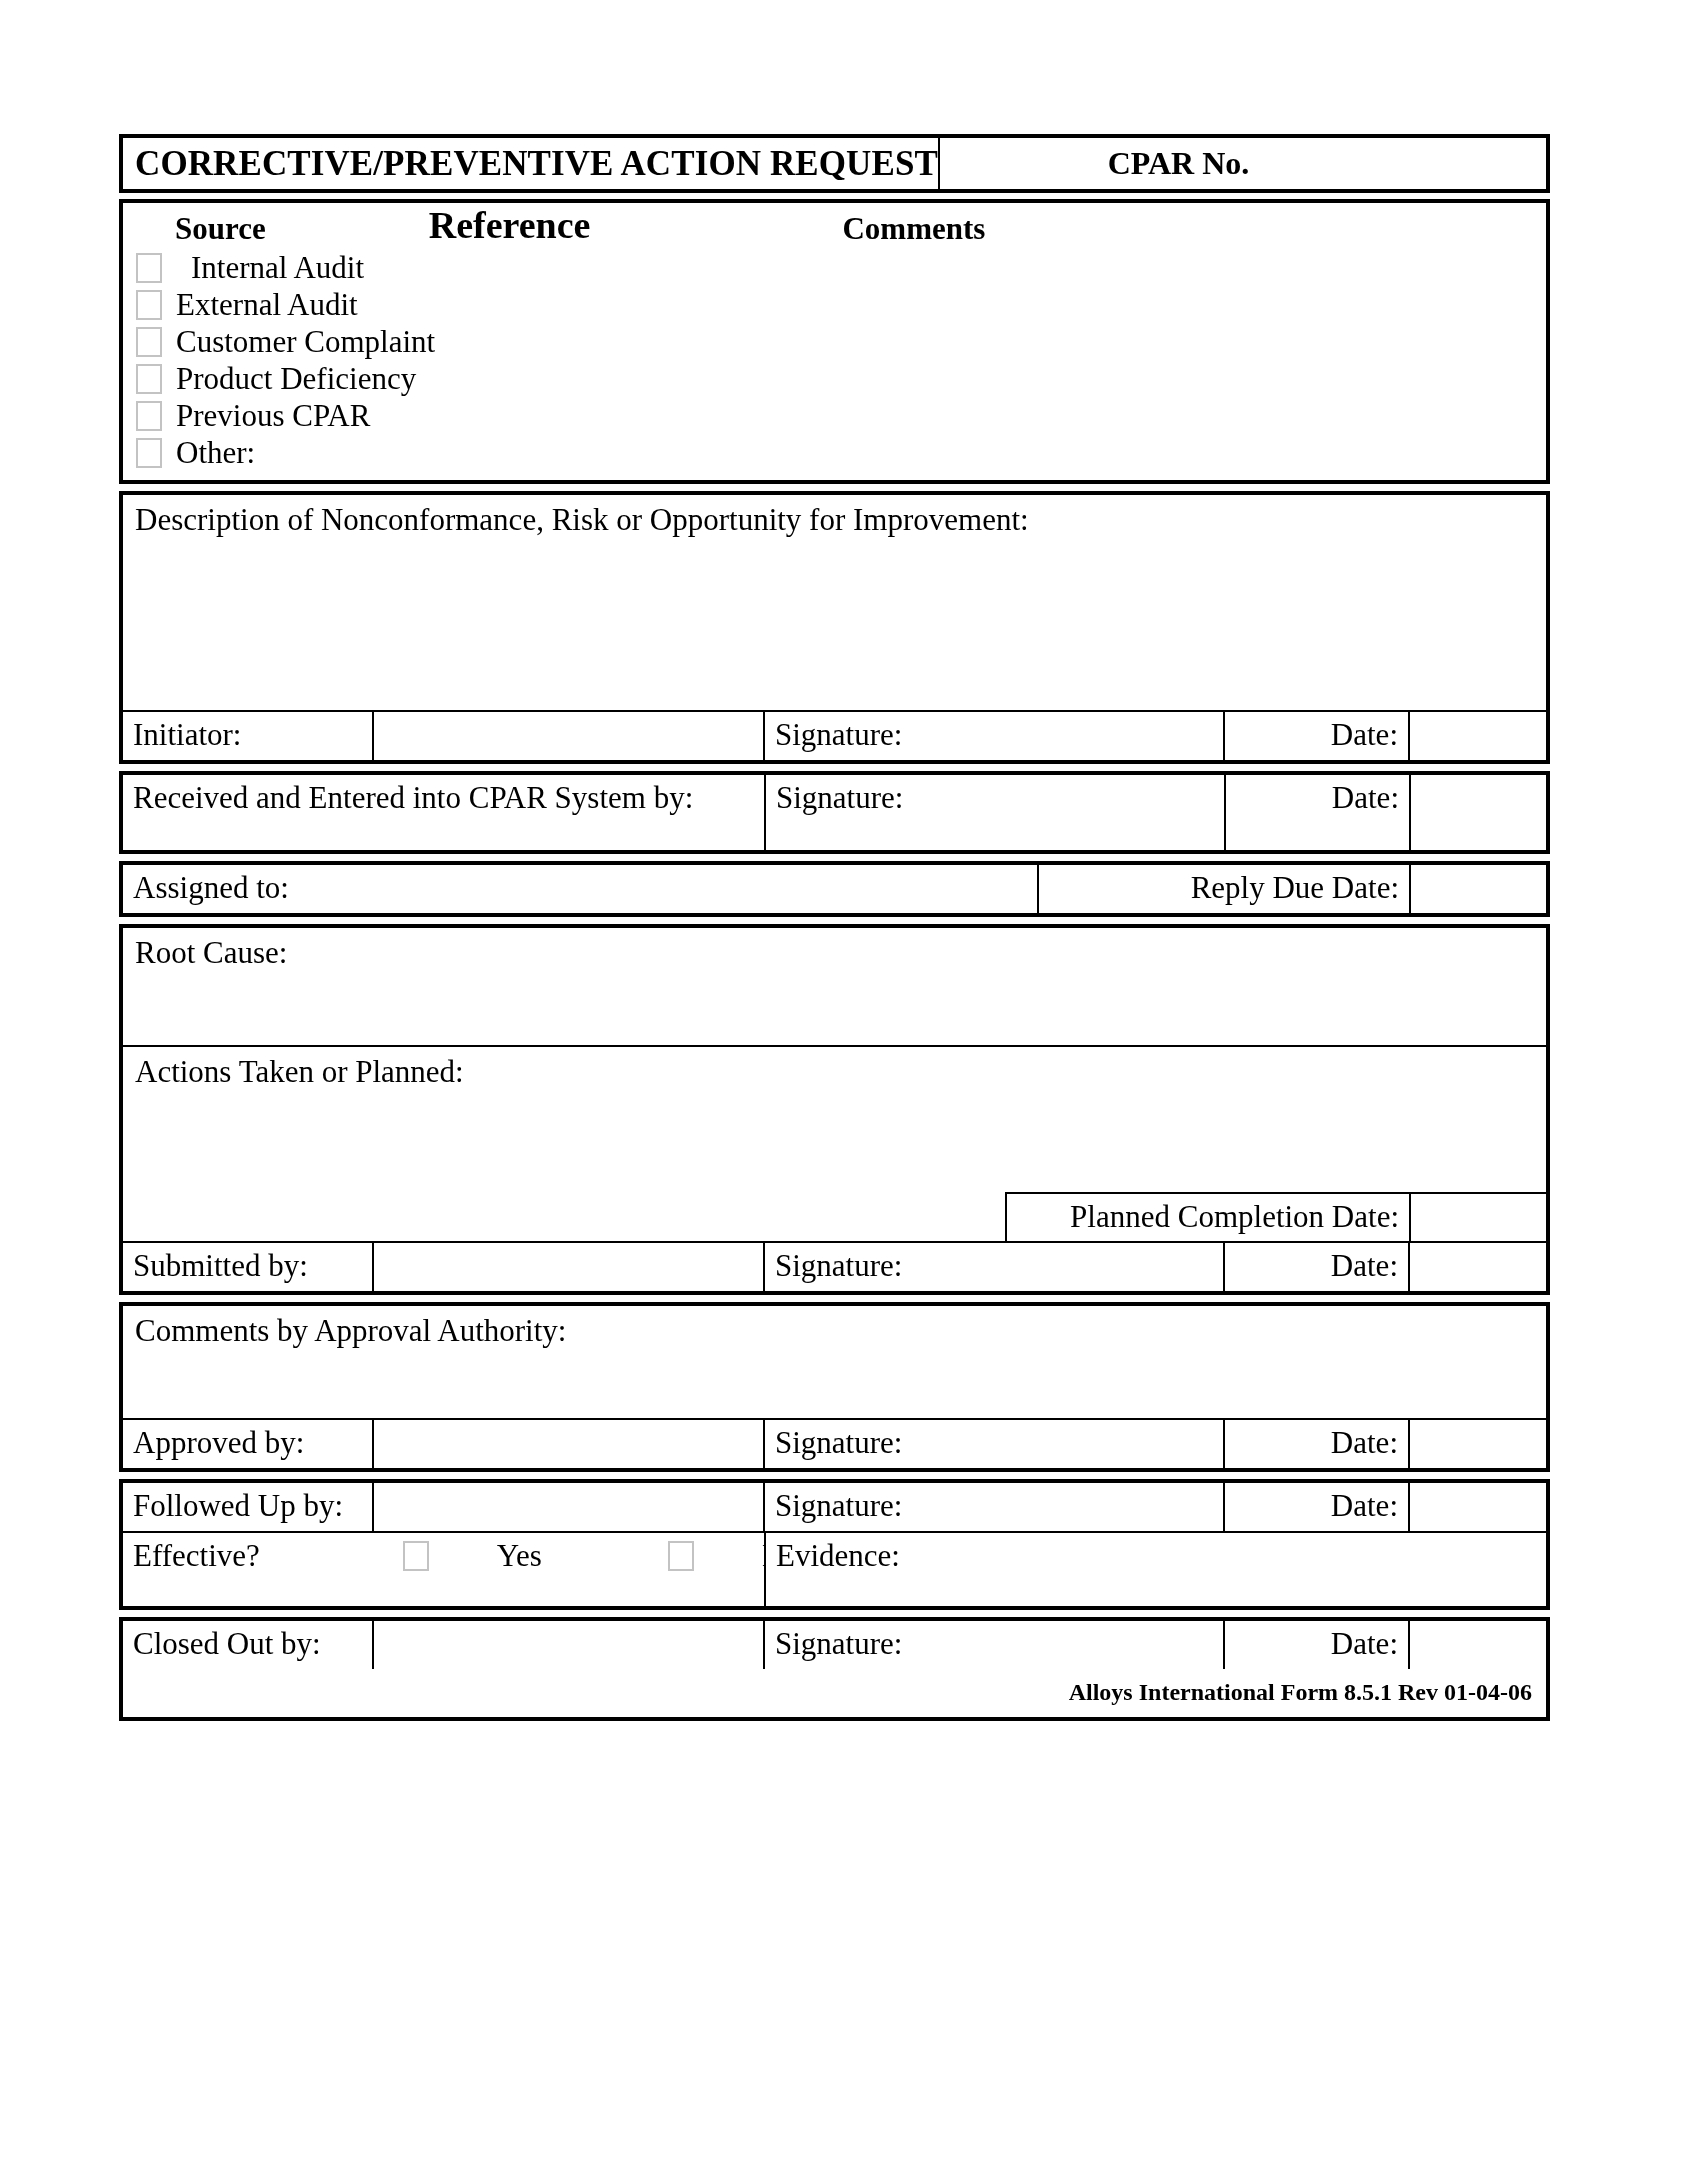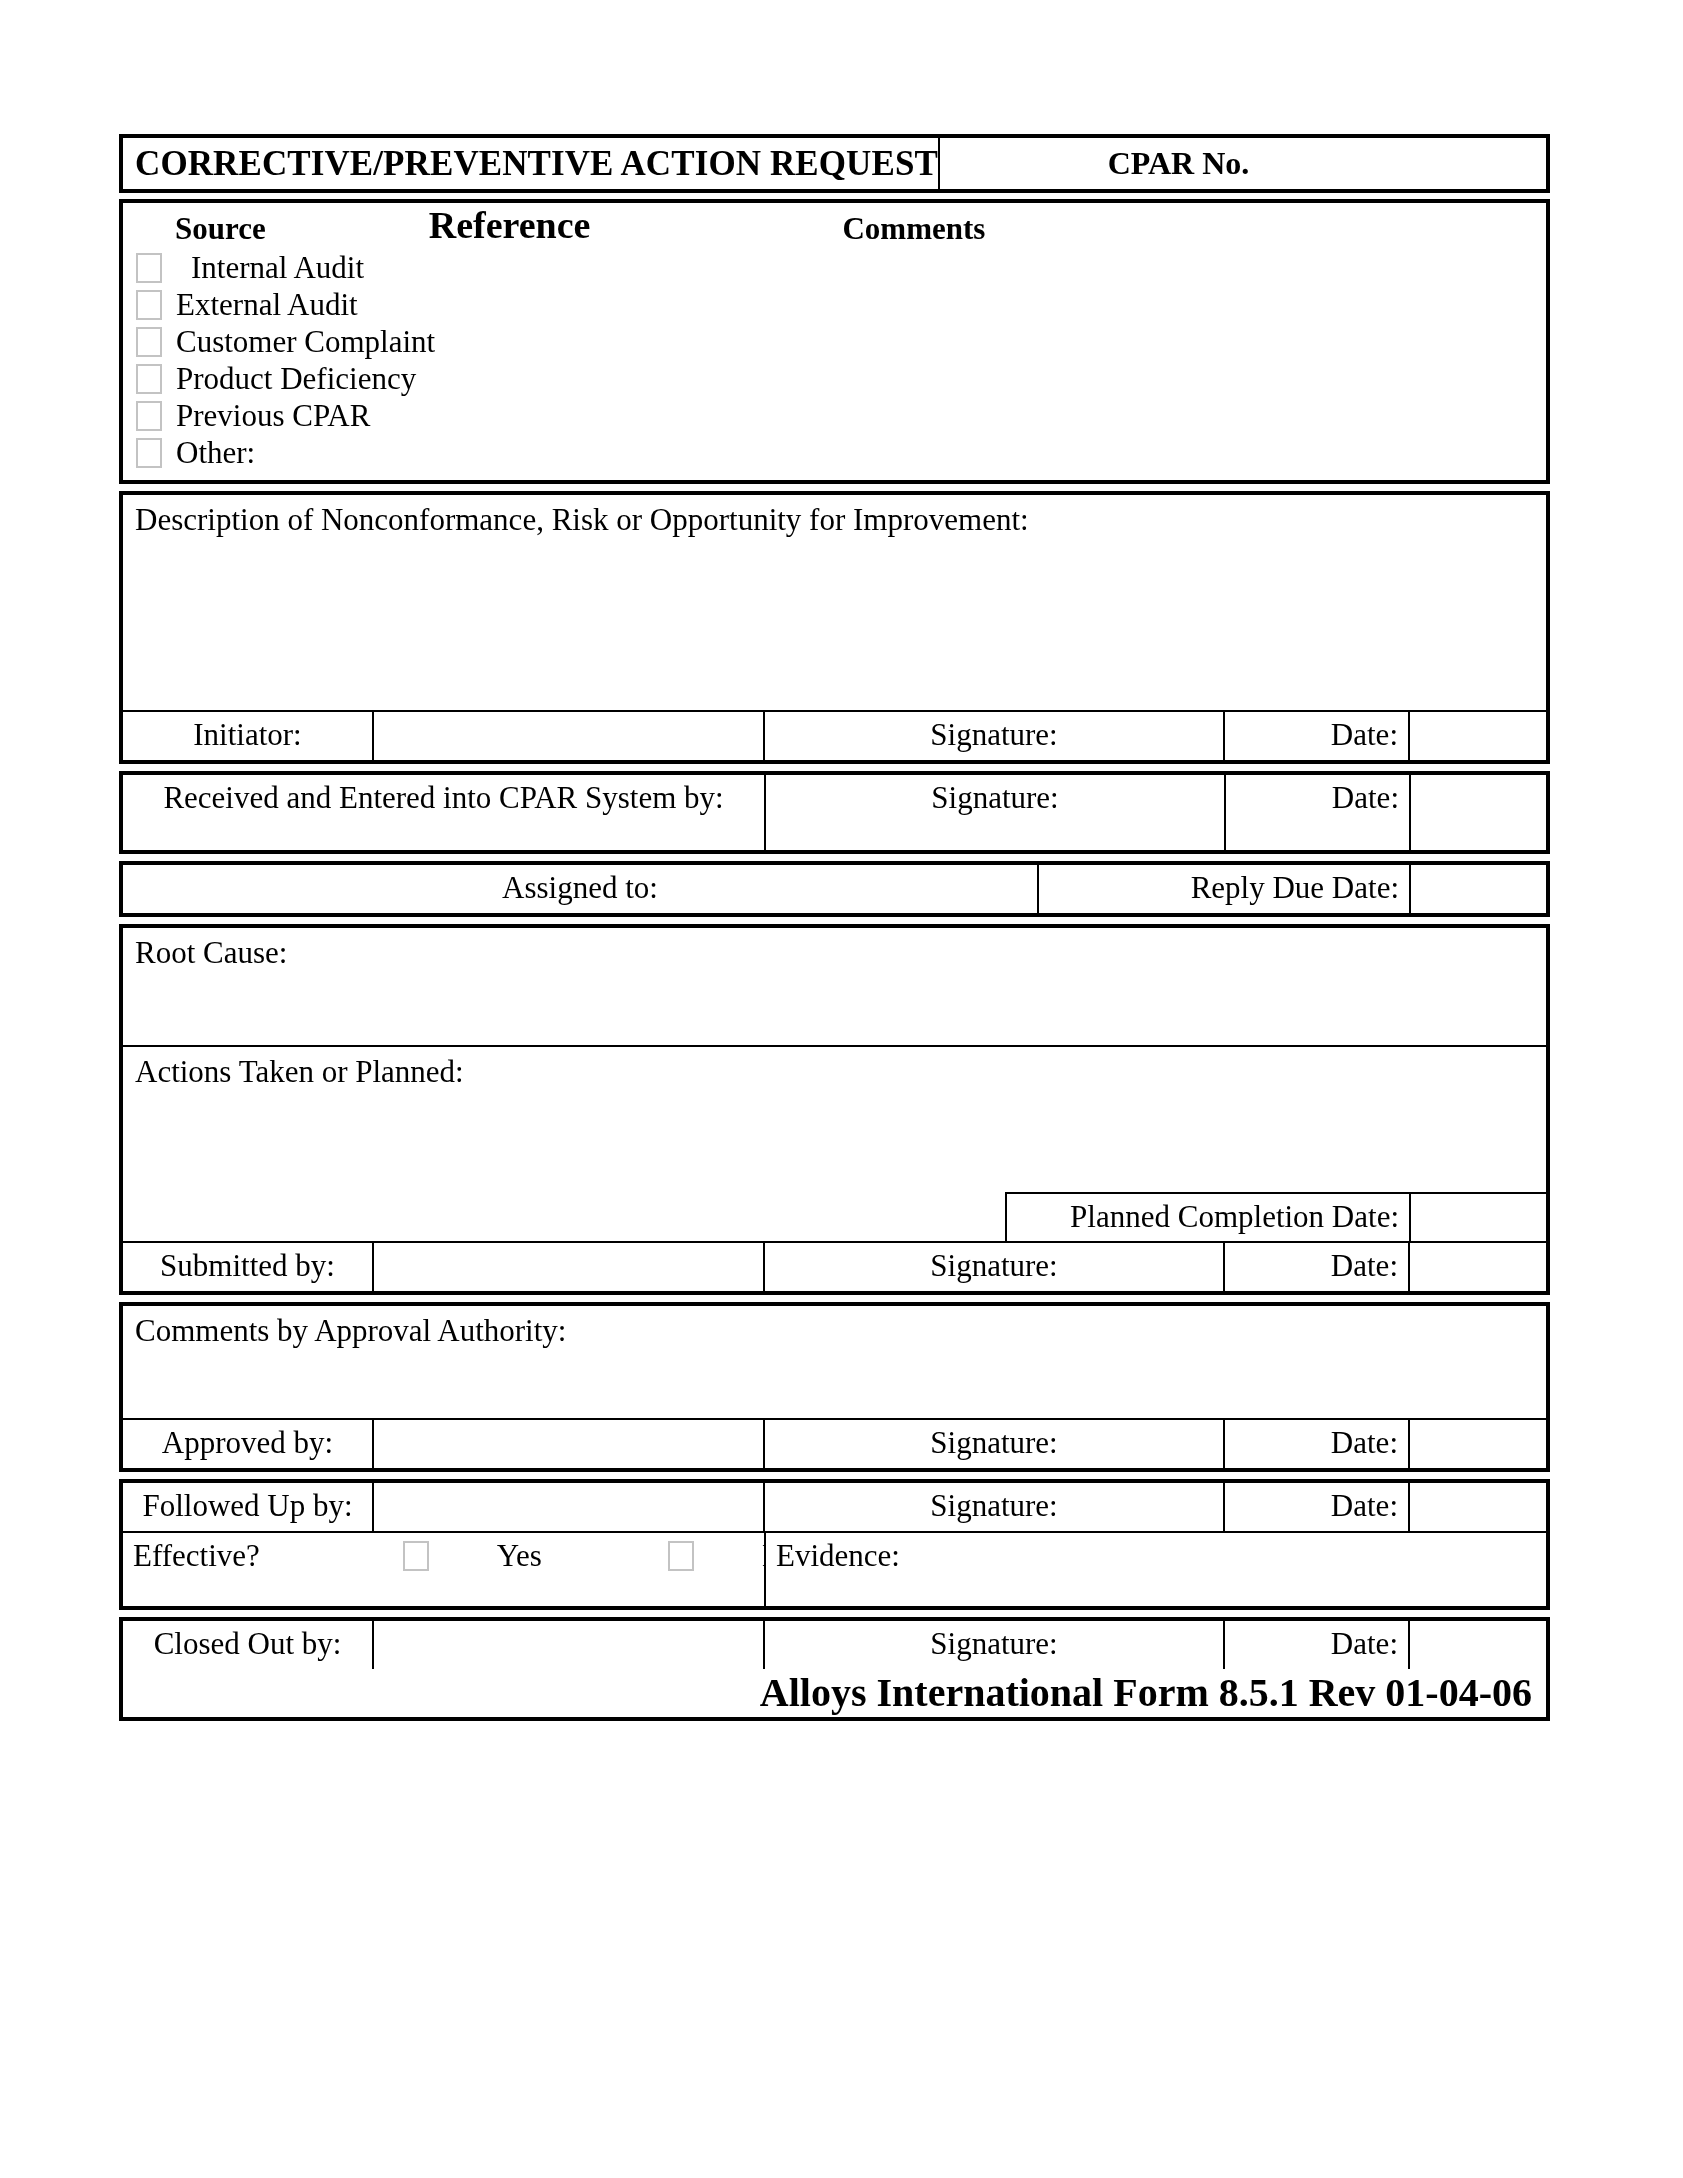--- a/index.html
+++ b/index.html
@@ -31,21 +31,21 @@
   .row.bt { border-top:2px solid #000; }
 
   .cell {
     box-sizing:border-box;
     padding:4px 10px 6px 10px;
     font-size:31px;
     line-height:1.22;
     white-space:nowrap;
     overflow:hidden;
   }
-  .cell.br { border-right:2px solid #000;text-align:center; }
+  .cell.br { border-right:2px solid #000; }
   .cell.rt { text-align:right; }
   .cell.grow { flex:1 1 auto; }
   .bold { font-weight:bold; }
 
   
   .title-row { display:flex; align-items:center; height:51px; }
   .title-main {
     flex:0 0 792px;
     font-size:35px;
     font-weight:bold;
@@ -82,21 +82,21 @@
 
   
   .src-head { display:flex; height:44px; align-items:flex-end; padding-bottom:2px; }
   .src-item { display:flex; align-items:center; height:37px; }
   .src-item .lbl { font-size:31px; white-space:nowrap; }
 
   
   .area { font-size:31px; padding:6px 0 0 12px; line-height:1.22; }
 
   .foot-row { height:48px; display:flex; align-items:center; justify-content:flex-end; }
-  .foot-txt { font-size:40px; font-weight:bold; padding-right:14px; white-space:nowrap; }
+  .foot-txt { font-size:24px; font-weight:bold; padding-right:14px; white-space:nowrap; }
 </style>
 </head>
 <body>
 
 <div class="page">
   <div class="form">
 
     <div class="block" style="margin-bottom:6px;">
       <div class="title-row">
         <div class="title-main">CORRECTIVE/PREVENTIVE ACTION REQUEST</div>

